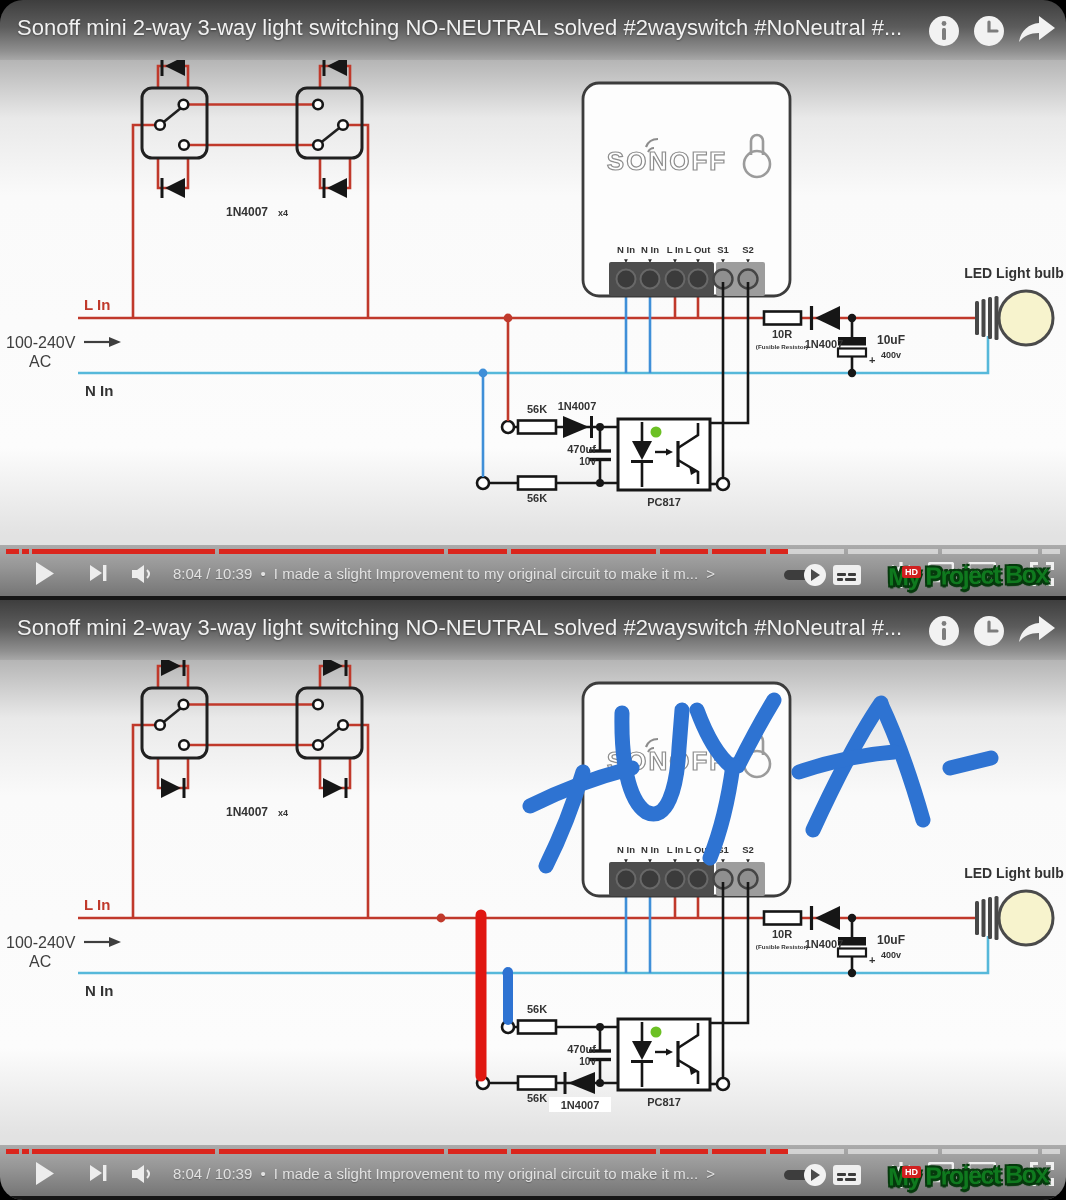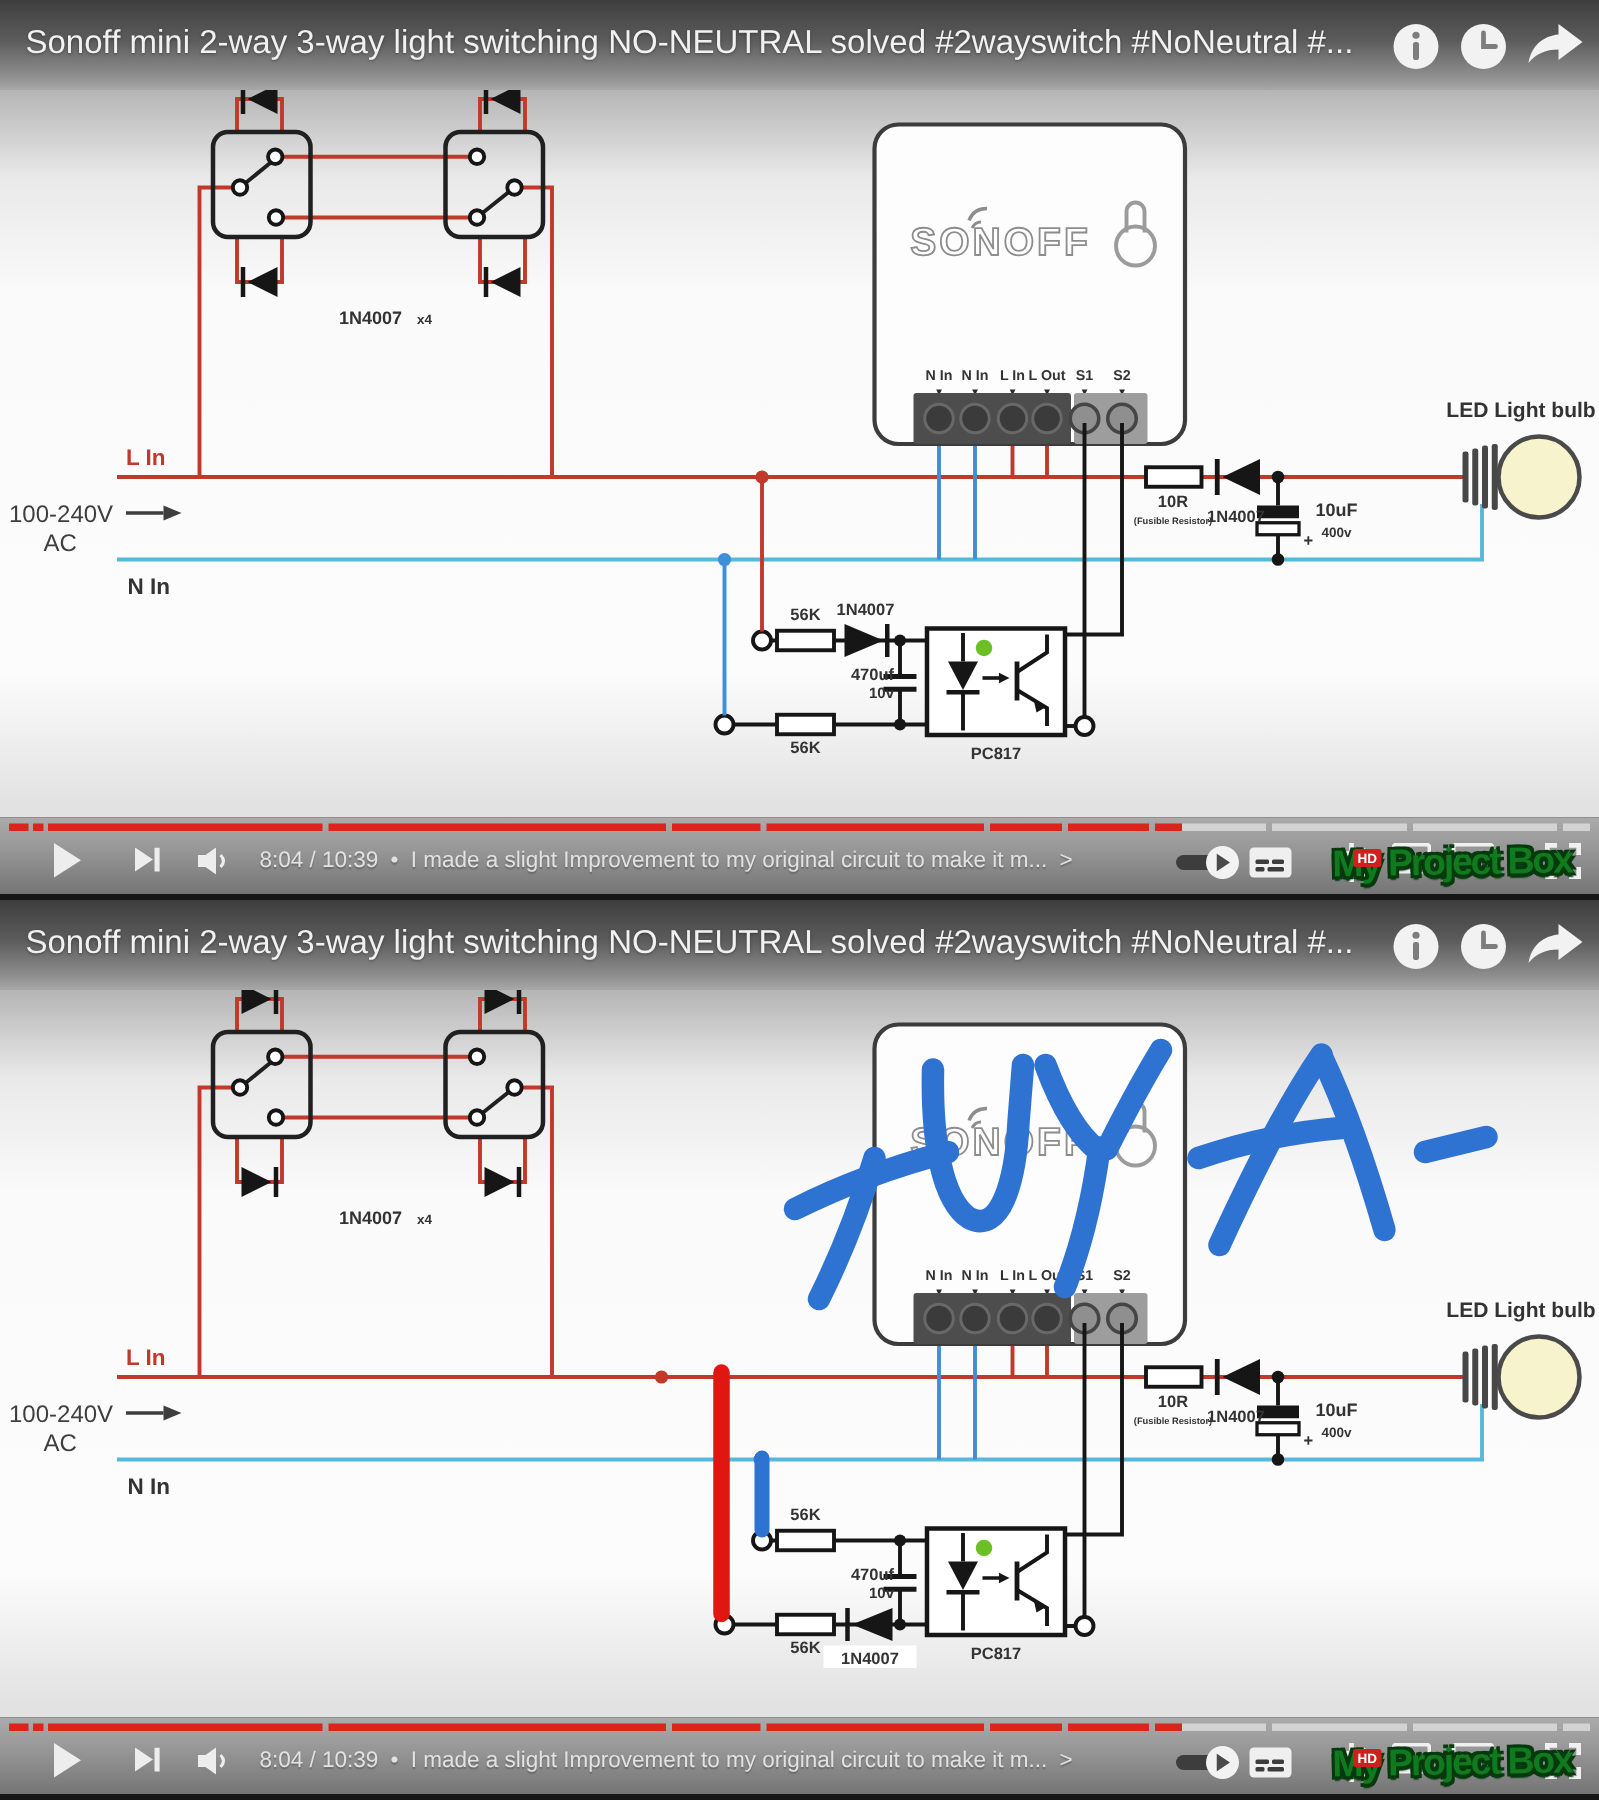--- a/index.html
+++ b/index.html
@@ -1,16 +1,16 @@
 <!DOCTYPE html>
 <html style="--accent-red: #da251c; --wire-red: #c0392b; --wire-cyan: #56b8da; --wire-blue: #3f8fd8; --marker-red: #e01711; --marker-blue: #2e73d2; --logo-green: #0f7a1e; --led-indicator-green: #6cc024; --bulb-yellow: #f7f3cd;"><head>
 <meta charset="utf-8">
 <style>
   html,body{margin:0;padding:0;background:#000;}
-  .page{width:1066px;height:1200px;position:relative;font-family:"Liberation Sans",sans-serif;overflow:hidden;}
+  .page{width:1066px;height:1200px;position:relative;font-family:"Liberation Sans",sans-serif;overflow:hidden;border-radius:23px;}
   .half{position:absolute;left:0;width:1066px;height:600px;overflow:hidden;}
   .half.top{top:0;} .half.bottom{top:600px;}
 
   
   .titlebar{position:absolute;top:0;left:0;width:1066px;height:60px;
     background:linear-gradient(#3e3e3e,#5c5c5c 45%,#8f8f8f 85%,#a8a8a8);}
   .vtitle{position:absolute;left:17px;top:15px;font-size:22px;color:#f1f1f1;white-space:nowrap;
     text-shadow:0 1px 2px rgba(0,0,0,.35);}
   .tb-ic{position:absolute;top:14px;}
 

